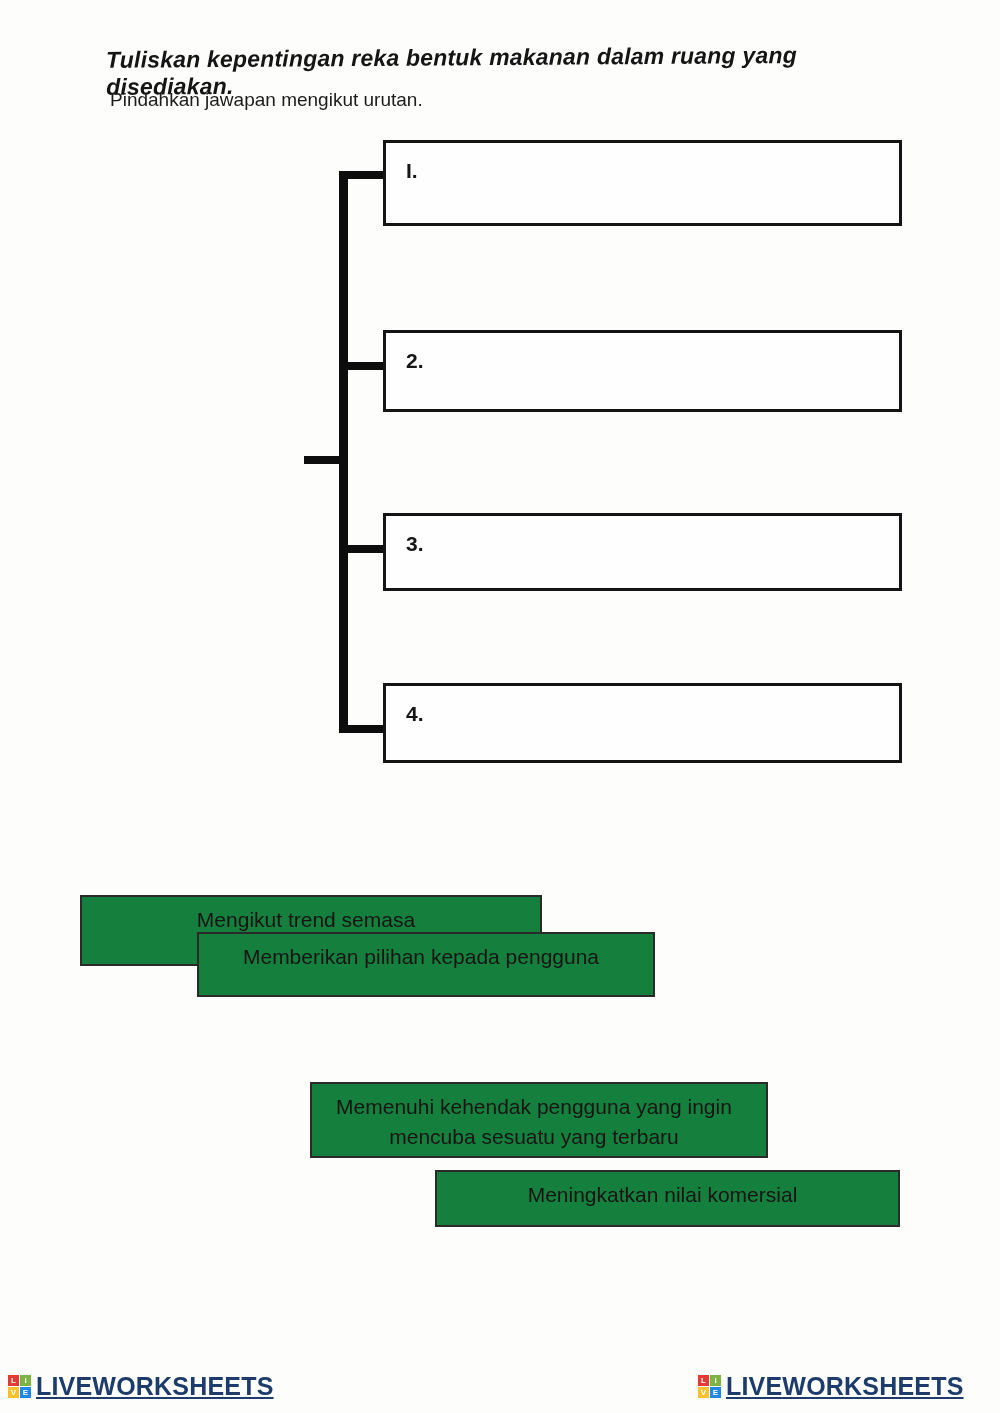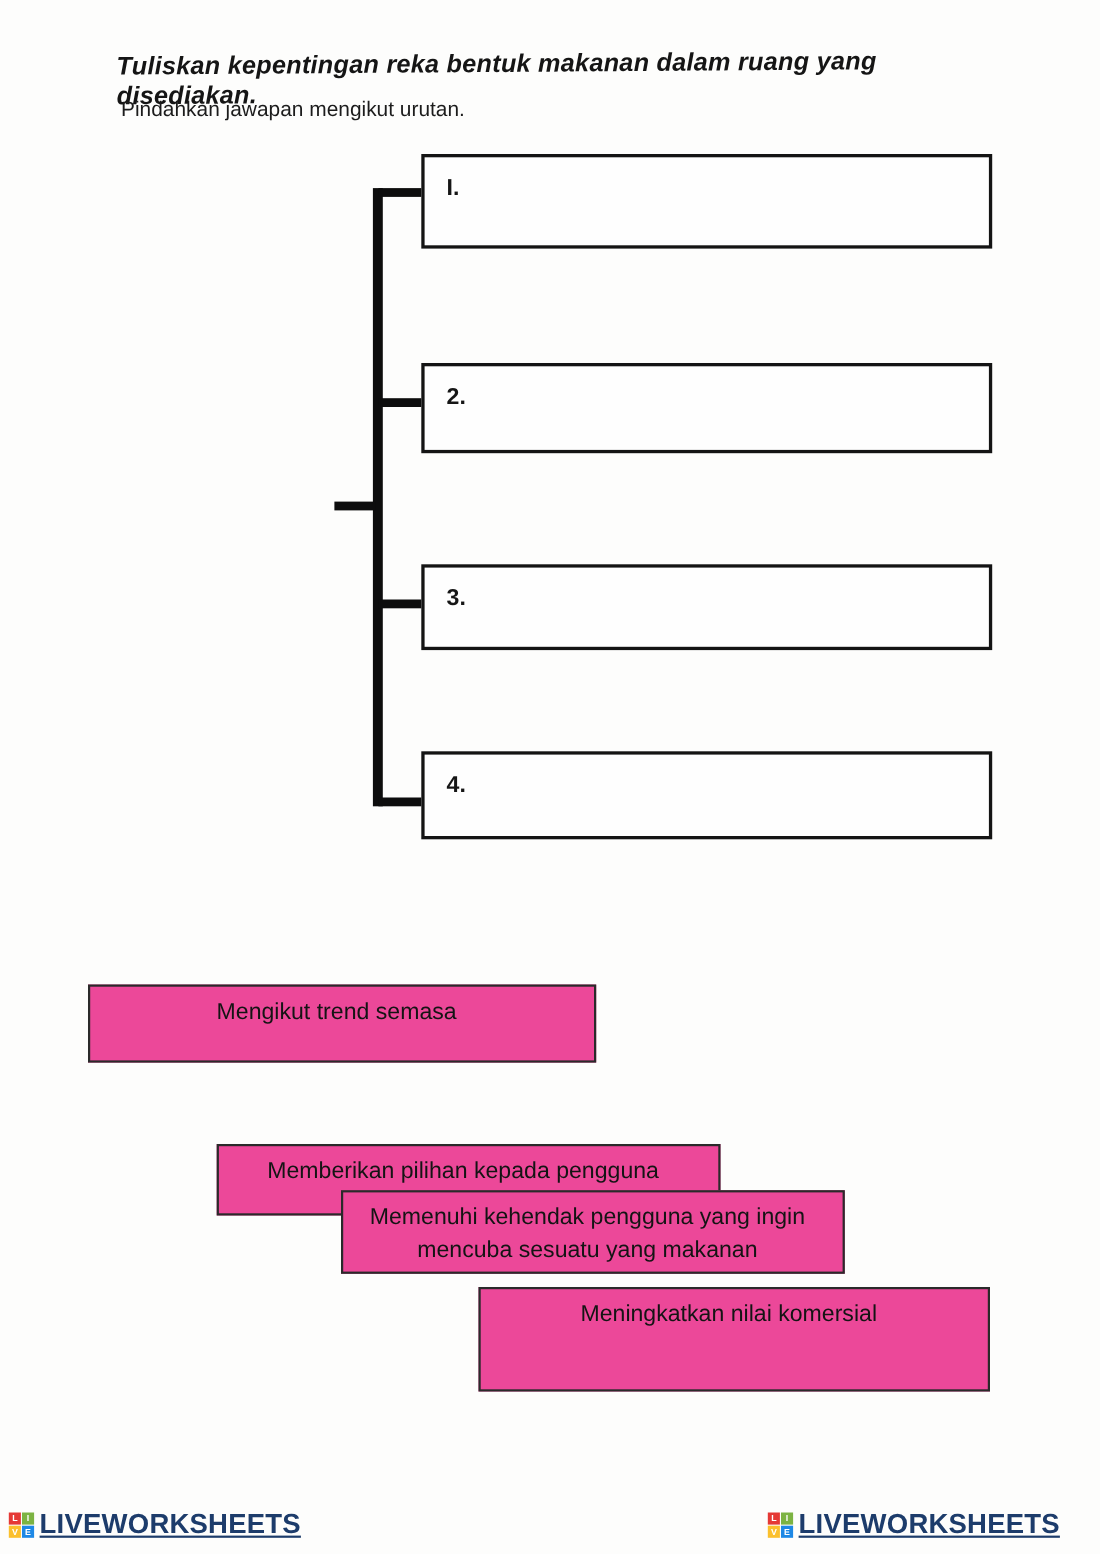--- a/index.html
+++ b/index.html
@@ -75,31 +75,31 @@
     position: absolute;
     left: 20px; top: 16px;
     font-weight: bold;
     font-size: 21px;
     color: #161616;
   }
 
   .answer {
     position: absolute;
     border: 2px solid #2a2a2a;
-    background: #ec4899;
+    background: #15803d;
     text-align: center;
     font-size: 21px;
     color: #141414;
     padding: 8px 28px 0 18px;
     line-height: 1.42;
   }
   .answer-1 { left: 80px;  top: 895px;  width: 462px; height: 71px; }
-  .answer-2 { left: 197px; top: 1040px;  width: 458px; height: 65px; }
+  .answer-2 { left: 197px; top: 932px;  width: 458px; height: 65px; }
   .answer-3 { left: 310px; top: 1082px; width: 458px; height: 76px; }
-  .answer-4 { left: 435px; top: 1170px; width: 465px; height: 95px; }
+  .answer-4 { left: 435px; top: 1170px; width: 465px; height: 57px; }
 
   .logo {
     position: absolute;
     display: flex;
     align-items: center;
     gap: 5px;
     cursor: pointer;
   }
   .logo-left  { left: 8px;   top: 1372px; }
   .logo-right { left: 698px; top: 1372px; }
@@ -152,21 +152,21 @@
   </div>
   <div class="slot slot-3">
     <span class="slot-num">3.</span>
   </div>
   <div class="slot slot-4">
     <span class="slot-num">4.</span>
   </div>
 
   <div class="answer answer-1">Mengikut trend semasa</div>
   <div class="answer answer-2">Memberikan pilihan kepada pengguna</div>
-  <div class="answer answer-3">Memenuhi kehendak pengguna yang ingin mencuba sesuatu yang makanan</div>
+  <div class="answer answer-3">Memenuhi kehendak pengguna yang ingin mencuba sesuatu yang terbaru</div>
   <div class="answer answer-4">Meningkatkan nilai komersial</div>
 
   <div class="logo logo-left">
     <div class="logo-grid">
       <span class="logo-cell cell-l">L</span>
       <span class="logo-cell cell-i">I</span>
       <span class="logo-cell cell-v">V</span>
       <span class="logo-cell cell-e">E</span>
     </div>
     <span class="brand-text">LIVEWORKSHEETS</span>

